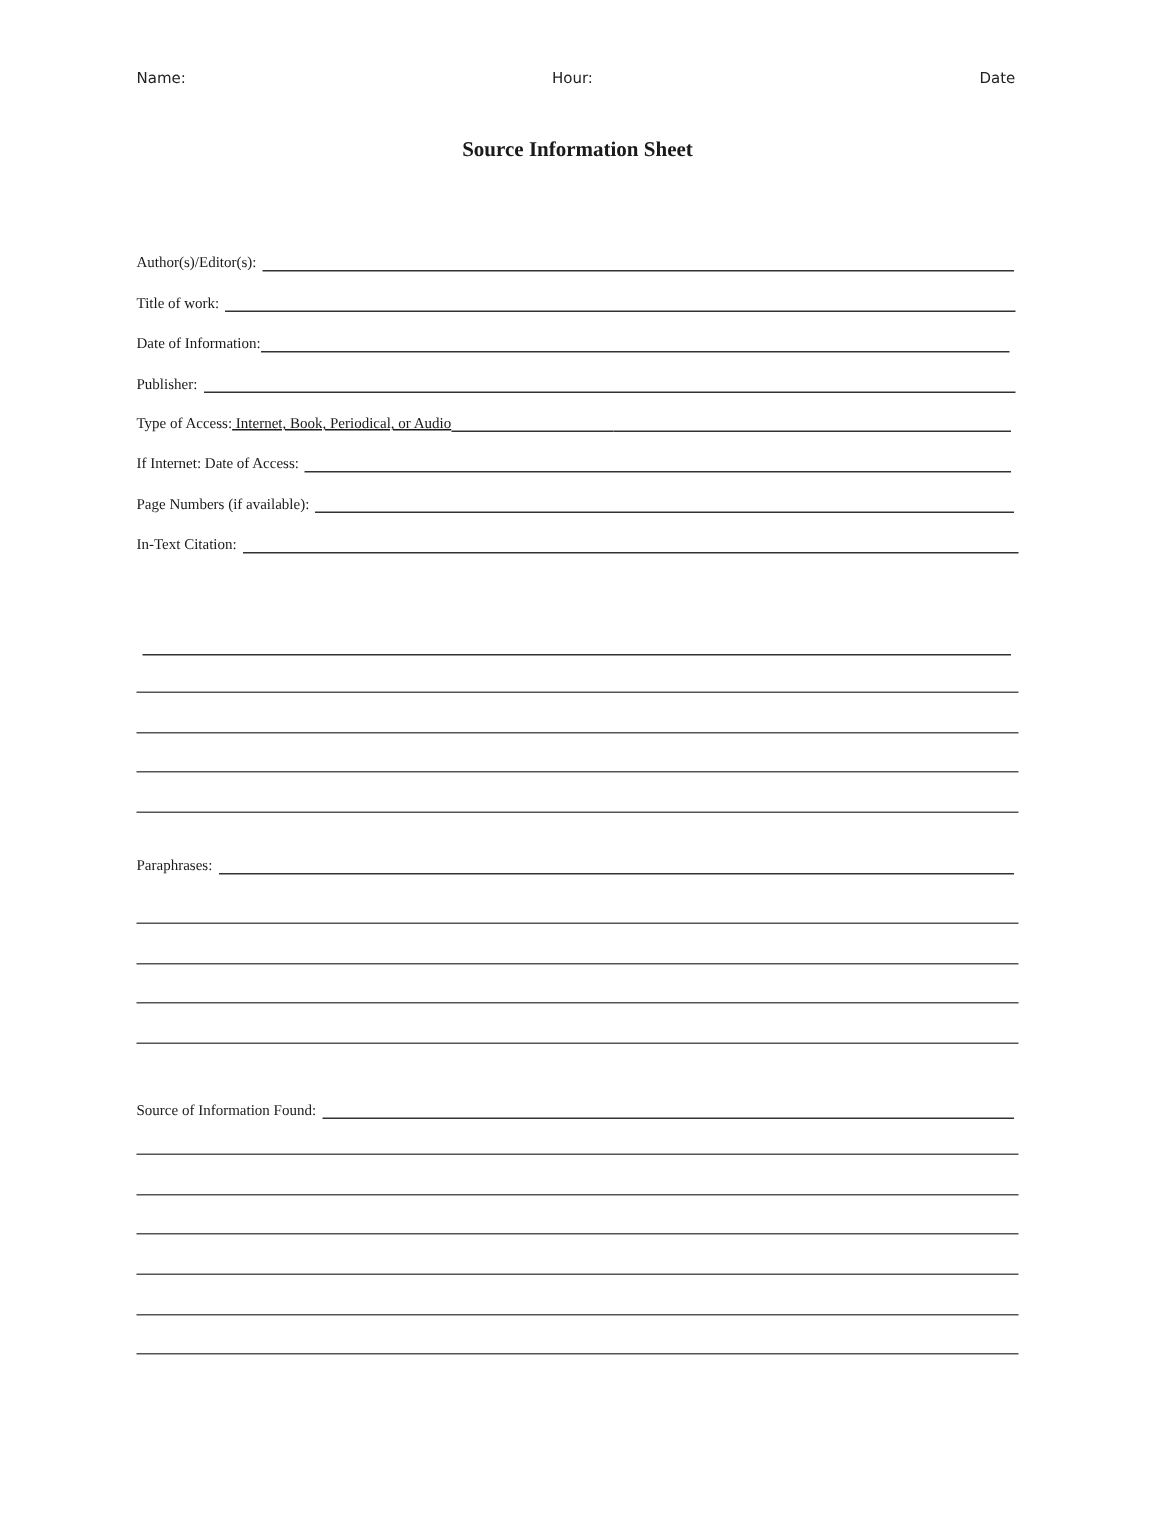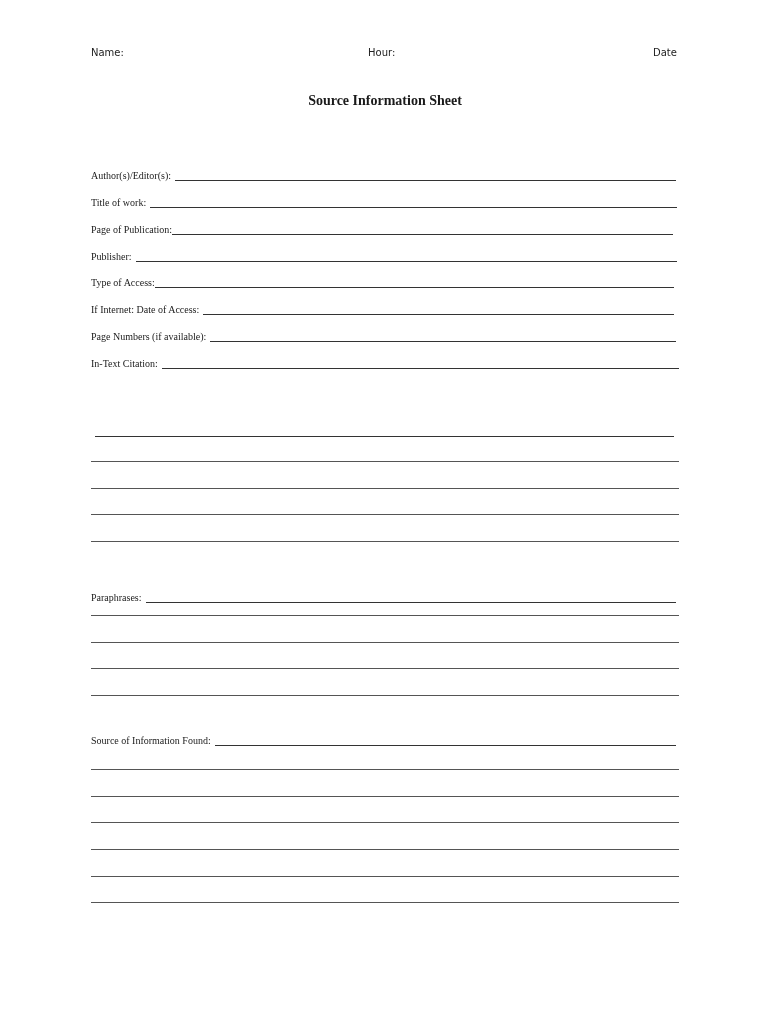--- a/index.html
+++ b/index.html
@@ -27,29 +27,30 @@
 
 <div class="row" style="top:163px; width:585px">
   <span class="lbl">Author(s)/Editor(s): </span>
   <span class="line" style="flex:1"></span>
 </div>
 <div class="row" style="top:190px; width:586px">
   <span class="lbl">Title of work: </span>
   <span class="line" style="flex:1"></span>
 </div>
 <div class="row" style="top:217px; width:582px">
-  <span class="lbl">Page of Publication:</span>
+  <span class="lbl">Date of Information:</span>
   <span class="line" style="flex:1; margin-left:0"></span>
 </div>
 <div class="row" style="top:244px; width:586px">
   <span class="lbl">Publisher: </span>
   <span class="line" style="flex:1"></span>
 </div>
 <div class="row" style="top:270px; width:583px">
   <span class="lbl">Type of Access:</span>
+  <span class="u"> Internet, Book, Periodical, or Audio</span>
   <span class="line" style="width:108px; margin-left:0"></span>
   <span class="line" style="flex:1; margin-left:0"></span>
 </div>
 <div class="row" style="top:297px; width:583px">
   <span class="lbl">If Internet: Date of Access: </span>
   <span class="line" style="flex:1"></span>
 </div>
 <div class="row" style="top:324px; width:585px">
   <span class="lbl">Page Numbers (if available): </span>
   <span class="line" style="flex:1"></span>
@@ -60,21 +61,21 @@
 </div>
 
 <div class="row" style="top:419px; width:583px">
   <span class="line" style="flex:1"></span>
 </div>
 <div class="blank" style="top:461px"></div>
 <div class="blank" style="top:488px"></div>
 <div class="blank" style="top:514px"></div>
 <div class="blank" style="top:541px"></div>
 
-<div class="row" style="top:585px; width:585px">
+<div class="row" style="top:565px; width:585px">
   <span class="lbl">Paraphrases: </span>
   <span class="line" style="flex:1"></span>
 </div>
 <div class="blank" style="top:615px"></div>
 <div class="blank" style="top:642px"></div>
 <div class="blank" style="top:668px"></div>
 <div class="blank" style="top:695px"></div>
 
 <div class="row" style="top:728px; width:585px">
   <span class="lbl">Source of Information Found: </span>

